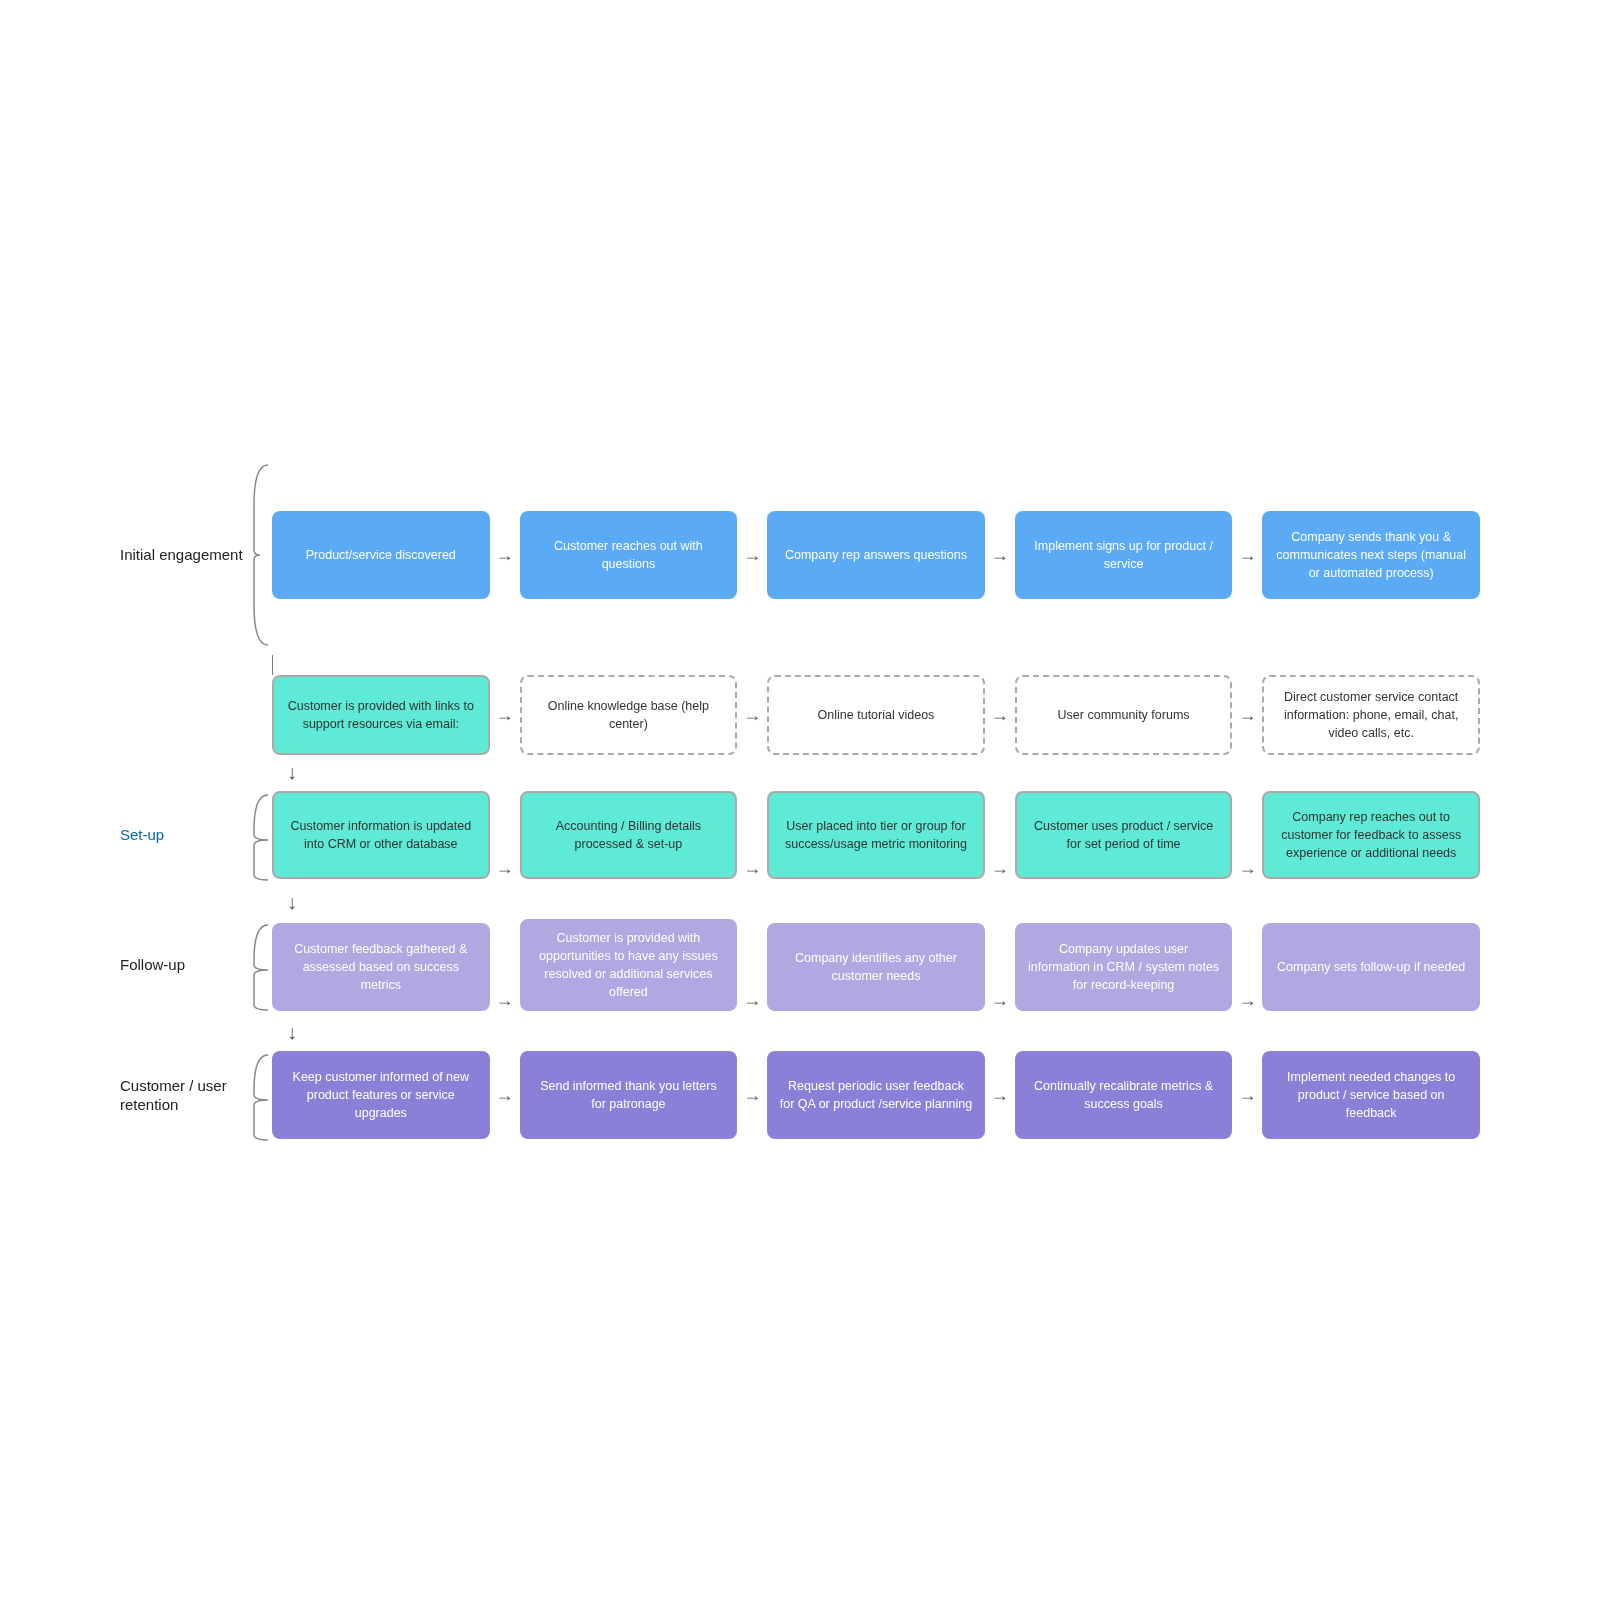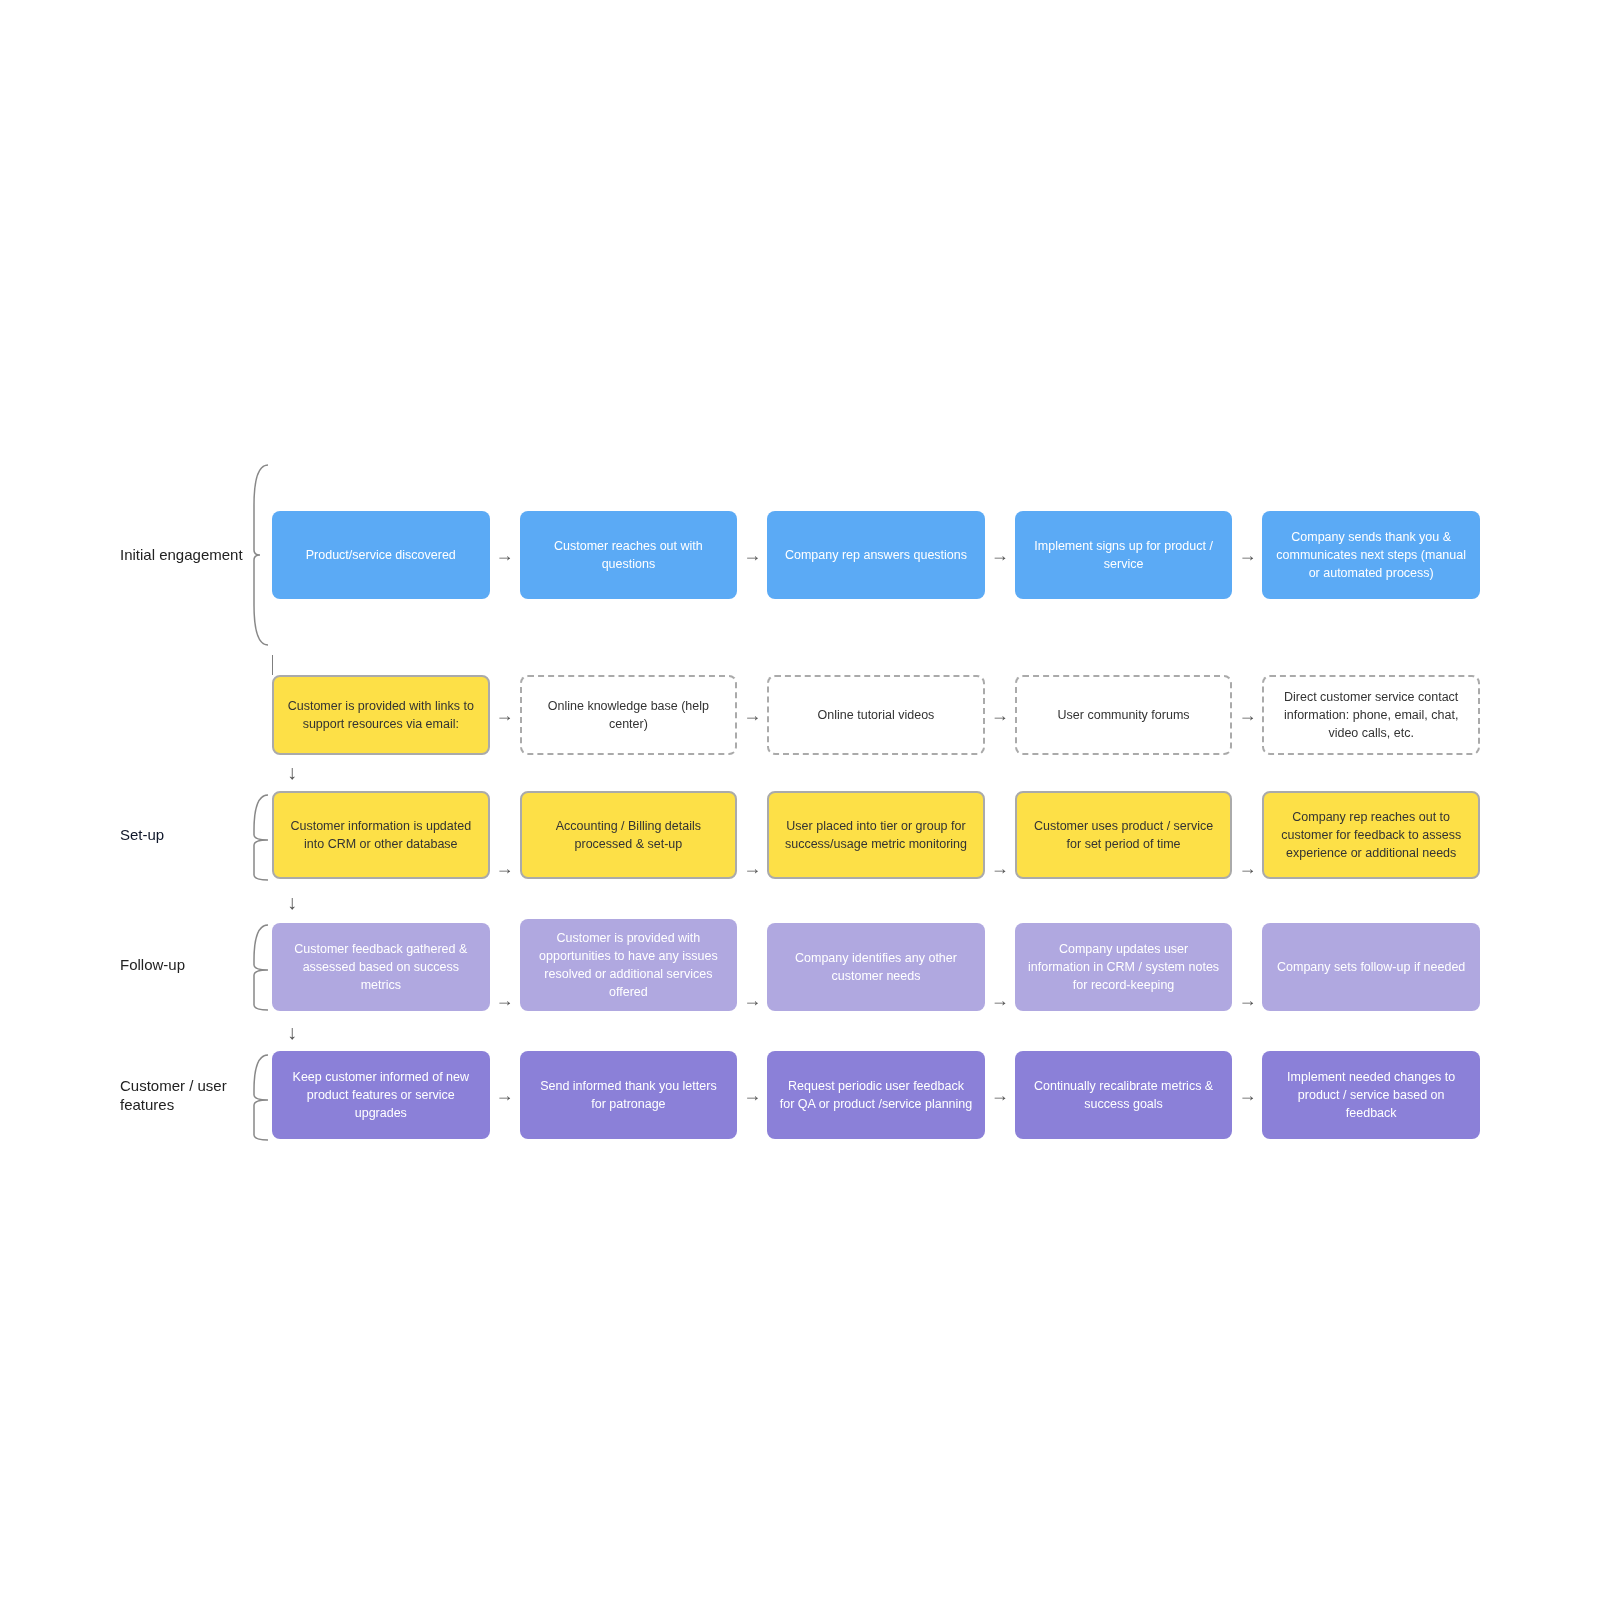--- a/index.html
+++ b/index.html
@@ -27,21 +27,21 @@
       display: flex;
       align-items: center;
       justify-content: center;
       flex: 1;
       min-height: 88px;
     }
     .nb-blue { background: #5baaf5; color: #fff; }
     .nb-purple { background: #8b80d8; color: #fff; }
     .nb-lpurple { background: #b0a8e0; color: #fff; }
     .nb-dashed { background: #fff; border: 2px dashed #aaa; color: #333; }
-    .nb-solid { background: #fde047; border: 2px solid #aaa; color: #333; }
+    .nb-solid { background: #5eead4; border: 2px solid #aaa; color: #333; }
     .arr { 
       width: 30px; min-width: 30px; 
       text-align: center; 
       font-size: 18px; 
       color: #555;
       flex-shrink: 0;
     }
     .phase-rows-group {
       position: relative;
       margin-bottom: 0;
@@ -109,21 +109,21 @@
     </div>
 
   </div>
 
   <div class="down-arrow-row" style="margin-top:4px;">
     <span class="down-arrow-offset">↓</span>
   </div>
 
   <div class="phase-rows-group">
     <div style="display:flex; align-items:center; width:100%;">
-      <div style="width:130px; min-width:130px; font-size:15px; color:#0f172a; line-height:1.3; padding-right:4px;">Set-up</div>
+      <div style="width:130px; min-width:130px; font-size:15px; color:#0369a1; line-height:1.3; padding-right:4px;">Set-up</div>
       <svg width="22" height="100" style="min-width:22px;">
         <path d="M18,10 Q4,10 4,45 L4,50 Q4,55 18,55 Q4,55 4,60 L4,90 Q4,95 18,95" fill="none" stroke="#888" stroke-width="1.5"></path>
       </svg>
       <div style="display:flex; align-items:flex-end; flex:1;">
         <div class="node-box nb-solid">Customer information is updated into CRM or other database</div>
         <div class="arr">→</div>
         <div class="node-box nb-solid">Accounting / Billing details processed &amp; set-up</div>
         <div class="arr">→</div>
         <div class="node-box nb-solid">User placed into tier or group for success/usage metric monitoring</div>
         <div class="arr">→</div>
@@ -158,21 +158,21 @@
     </div>
   </div>
 
   <div class="down-arrow-row" style="margin-top:4px;">
     <span class="down-arrow-offset">↓</span>
   </div>
 
   <div class="phase-rows-group">
     <div style="display:flex; align-items:center; width:100%;">
       <div style="width:130px; min-width:130px; font-size:15px; color:#222; line-height:1.3; padding-right:4px;">Customer / user
-features</div>
+retention</div>
       <svg width="22" height="100" style="min-width:22px;">
         <path d="M18,10 Q4,10 4,45 L4,50 Q4,55 18,55 Q4,55 4,60 L4,90 Q4,95 18,95" fill="none" stroke="#888" stroke-width="1.5"></path>
       </svg>
       <div style="display:flex; align-items:center; flex:1;">
         <div class="node-box nb-purple">Keep customer informed of new product features or service upgrades</div>
         <div class="arr">→</div>
         <div class="node-box nb-purple">Send informed thank you letters for patronage</div>
         <div class="arr">→</div>
         <div class="node-box nb-purple">Request periodic user feedback for QA or product /service planning</div>
         <div class="arr">→</div>

